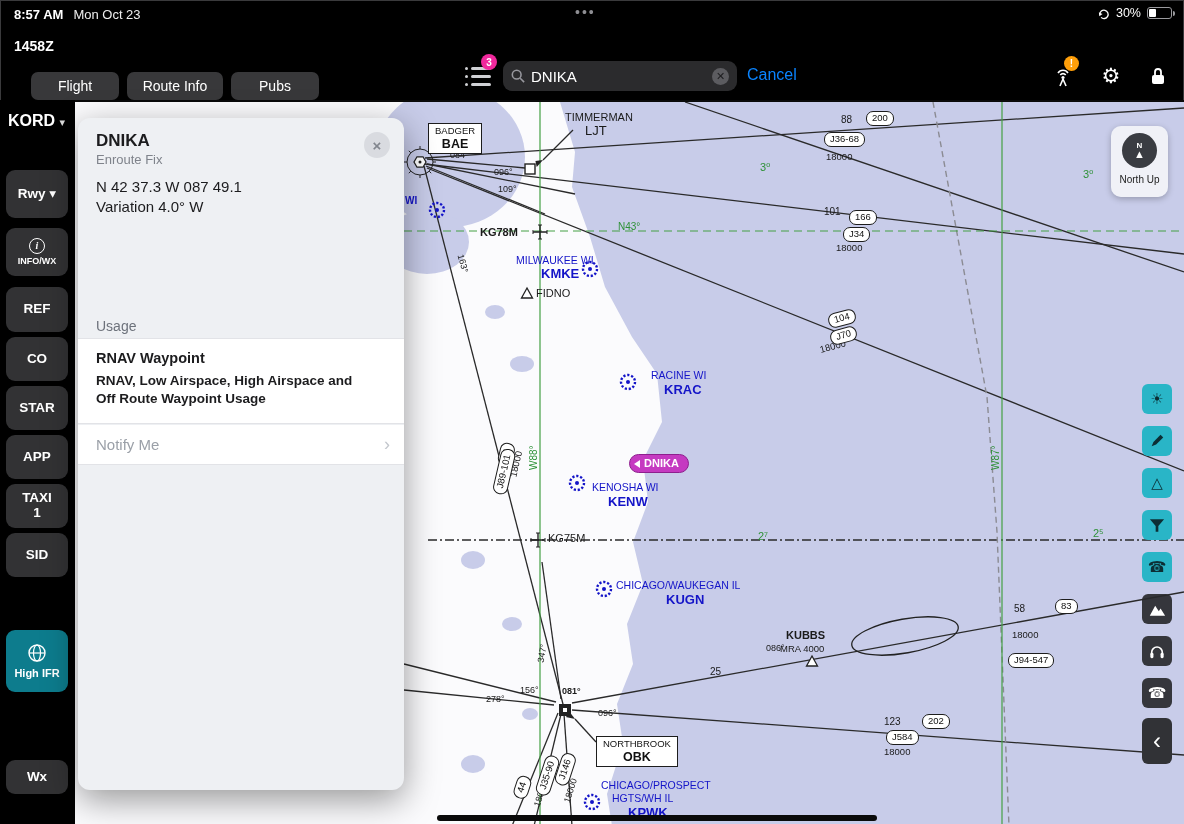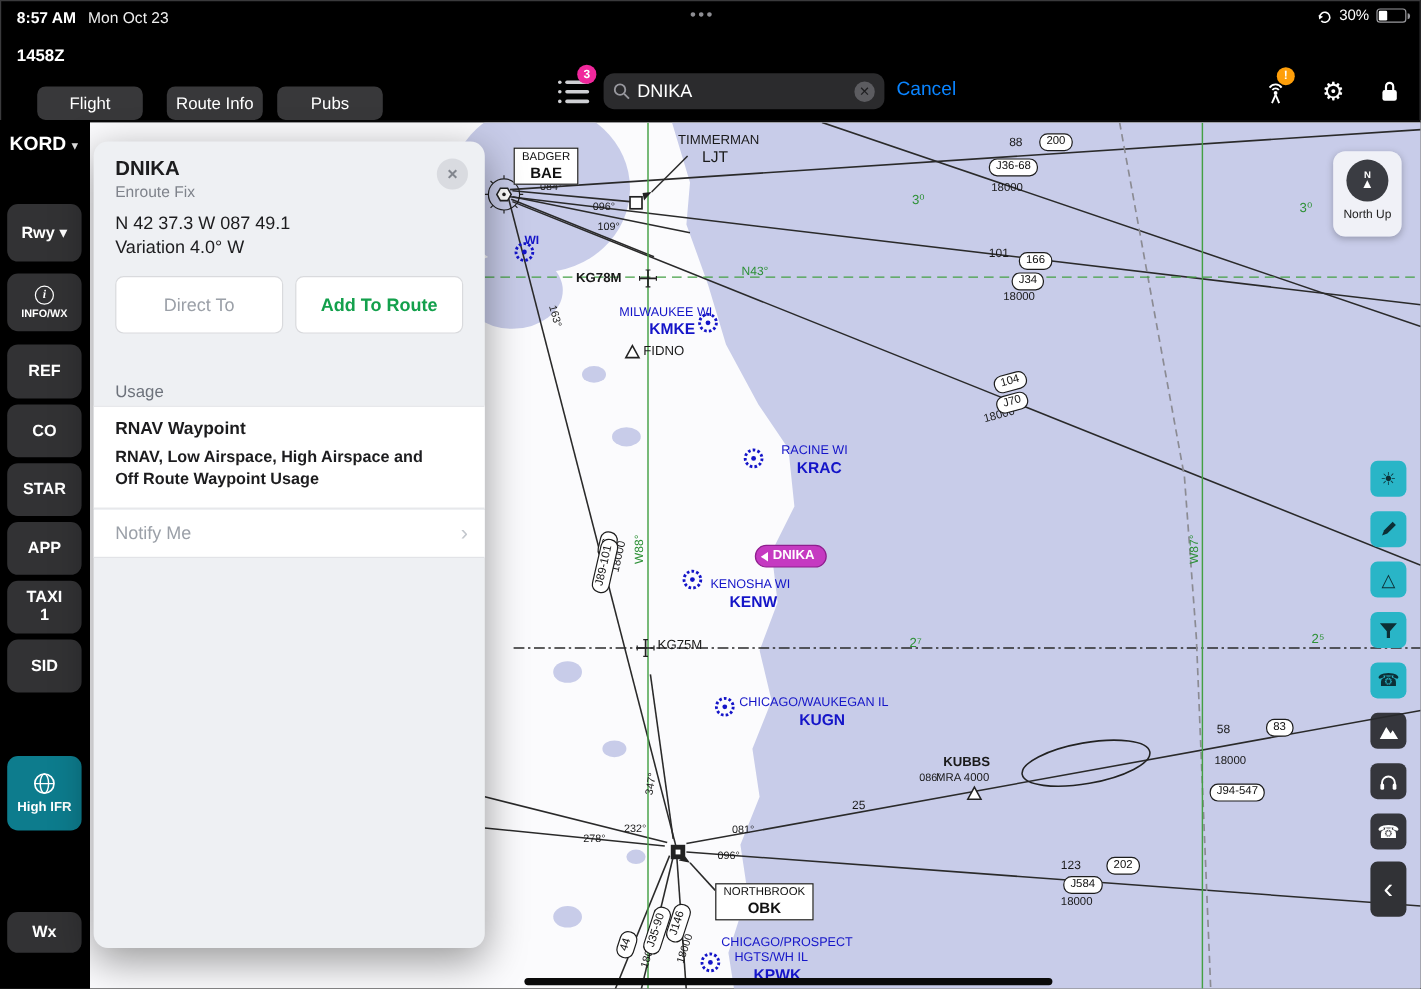--- a/index.html
+++ b/index.html
@@ -134,21 +134,21 @@
     <div class="topicon" style="left:1143px">
       <svg width="20" height="22" viewBox="0 0 20 22">
           <rect x="4" y="10" width="12" height="9" rx="2" fill="#fff"></rect>
           <path d="M7 10 V7 a3 3 0 0 1 6 0 V10" fill="none" stroke="#fff" stroke-width="1.8"></path>
         </svg>
     </div>
   </div>
 
   <div class="tabsrow">
     <div class="tabbtn" style="left:8px;width:88px">Flight</div>
-    <div class="tabbtn" style="left:116px;width:80px">Route Info</div>
+    <div class="tabbtn" style="left:104px;width:96px">Route Info</div>
     <div class="tabbtn" style="left:208px;width:88px">Pubs</div>
   </div>
 
   <div class="map">
     <svg id="map-svg" width="1109" height="724" viewBox="0 0 1109 724">
       <path d="M485,0 L500,50 L497,85 L515,135 L530,185 L557,235 L582,272 L587,320 L568,358 L573,400 L558,440 L568,482 L552,522 L558,562 L542,602 L548,642 L532,692 L537,724 L1109,724 L1109,0 Z" fill="#c8cce9"></path>
       <g fill="#c8cce9">
         <ellipse cx="375" cy="55" rx="75" ry="70"></ellipse>
         <ellipse cx="352" cy="140" rx="42" ry="32"></ellipse>
         <ellipse cx="420" cy="210" rx="10" ry="7"></ellipse>
@@ -262,33 +262,33 @@
         <span class="ml" style="left: 937px; top: 528px; font-size: 9.5px; color: rgb(26, 26, 26);">18000</span>
         <span class="ml" style="left: 809px; top: 645px; font-size: 9.5px; color: rgb(26, 26, 26);">18000</span>
         <span class="ml" style="left: 438px; top: 370px; font-size: 9.5px; color: rgb(26, 26, 26); transform: rotate(-77deg);">18000</span>
         <span class="ml" style="left: 462px; top: 700px; font-size: 9px; color: rgb(26, 26, 26); transform: rotate(-72deg);">18000</span>
         <span class="ml" style="left: 492px; top: 696px; font-size: 9px; color: rgb(26, 26, 26); transform: rotate(-72deg);">18000</span>
         <span class="ml" style="left: 375px; top: 49px; font-size: 9px; color: rgb(26, 26, 26);">084°</span>
         <span class="ml" style="left: 419px; top: 66px; font-size: 9px; color: rgb(26, 26, 26);">096°</span>
         <span class="ml" style="left: 423px; top: 83px; font-size: 9px; color: rgb(26, 26, 26);">109°</span>
         <span class="ml" style="left: 385px; top: 148px; font-size: 9px; color: rgb(26, 26, 26); transform: rotate(75deg);">163°</span>
         <span class="ml" style="left: 411px; top: 593px; font-size: 9px; color: rgb(26, 26, 26);">278°</span>
-        <span class="ml" style="left: 445px; top: 584px; font-size: 9px; color: rgb(26, 26, 26);">232°</span>
+        <span class="ml" style="left: 445px; top: 584px; font-size: 9px; color: rgb(26, 26, 26);">156°</span>
         <span class="ml" style="left: 466px; top: 556px; font-size: 9px; color: rgb(26, 26, 26); transform: rotate(-80deg);">347°</span>
-        <span class="ml" style="left: 535px; top: 585px; font-size: 9px; color: rgb(26, 26, 26);">081°</span>
+        <span class="ml" style="left: 487px; top: 585px; font-size: 9px; color: rgb(26, 26, 26); font-weight: bold;">081°</span>
         <span class="ml" style="left: 523px; top: 607px; font-size: 9px; color: rgb(26, 26, 26);">096°</span>
         <span class="ml" style="left: 691px; top: 542px; font-size: 9px; color: rgb(26, 26, 26);">086°</span>
         <span class="ml" style="left: 543px; top: 120px; font-size: 10px; color: rgb(46, 145, 55);">N43°</span>
         <span class="ml" style="left: 685px; top: 60px; font-size: 11px; color: rgb(46, 145, 55);">3⁰</span>
         <span class="ml" style="left: 1008px; top: 67px; font-size: 11px; color: rgb(46, 145, 55);">3⁰</span>
         <span class="ml" style="left: 683px; top: 429px; font-size: 11px; color: rgb(46, 145, 55);">2⁷</span>
         <span class="ml" style="left: 1018px; top: 426px; font-size: 11px; color: rgb(46, 145, 55);">2⁵</span>
         <span class="ml" style="left: 459px; top: 363px; font-size: 10px; color: rgb(46, 145, 55); transform: rotate(-90deg);">W88°</span>
         <span class="ml" style="left: 921px; top: 363px; font-size: 10px; color: rgb(46, 145, 55); transform: rotate(-90deg);">W87°</span>
-        <span class="ml" style="left: 330px; top: 94px; font-size: 10px; color: rgb(20, 20, 200); font-weight: 700; margin-left: 32px;">WI</span>
+        <span class="ml" style="left: 330px; top: 94px; font-size: 10px; color: rgb(20, 20, 200); font-weight: 700;">WI</span>
         <span class="ml" style="left: 441px; top: 153px; font-size: 10.5px; color: rgb(20, 20, 200);">MILWAUKEE WI</span>
         <span class="ml" style="left: 466px; top: 165px; font-size: 13px; color: rgb(20, 20, 200); font-weight: 700;">KMKE</span>
         <span class="ml" style="left: 576px; top: 268px; font-size: 10.5px; color: rgb(20, 20, 200);">RACINE WI</span>
         <span class="ml" style="left: 589px; top: 281px; font-size: 13px; color: rgb(20, 20, 200); font-weight: 700;">KRAC</span>
         <span class="ml" style="left: 517px; top: 380px; font-size: 10.5px; color: rgb(20, 20, 200);">KENOSHA WI</span>
         <span class="ml" style="left: 533px; top: 393px; font-size: 13px; color: rgb(20, 20, 200); font-weight: 700;">KENW</span>
         <span class="ml" style="left: 541px; top: 478px; font-size: 10.5px; color: rgb(20, 20, 200);">CHICAGO/WAUKEGAN IL</span>
         <span class="ml" style="left: 591px; top: 491px; font-size: 13px; color: rgb(20, 20, 200); font-weight: 700;">KUGN</span>
         <span class="ml" style="left: 526px; top: 678px; font-size: 10.5px; color: rgb(20, 20, 200);">CHICAGO/PROSPECT</span>
         <span class="ml" style="left: 537px; top: 691px; font-size: 10.5px; color: rgb(20, 20, 200);">HGTS/WH IL</span>
@@ -346,24 +346,20 @@
     </div>
     <div class="sbtn" style="top:660px;height:34px">Wx</div>
   </div>
 
   <div class="popup">
     <div class="title">DNIKA</div>
     <div class="sub">Enroute Fix</div>
     <div class="pclose">×</div>
     <div class="coords">N 42 37.3   W 087 49.1</div>
     <div class="variation">Variation 4.0° W</div>
-    <div class="btnrow">
-      <div class="pbtn direct">Direct To</div>
-      <div class="pbtn add">Add To Route</div>
-    </div>
     <div class="usglabel">Usage</div>
     <div class="card card1">
       <div class="l1">RNAV Waypoint</div>
       <div class="l2">RNAV, Low Airspace, High Airspace and</div>
       <div class="l3">Off Route Waypoint Usage</div>
     </div>
     <div class="card notify">
       <div class="nl">Notify Me</div>
       <div class="chev">›</div>
     </div>

